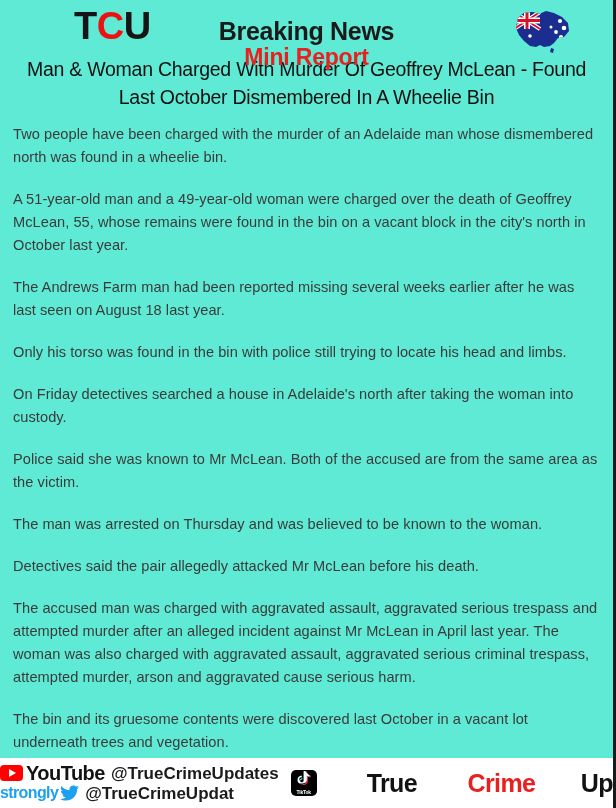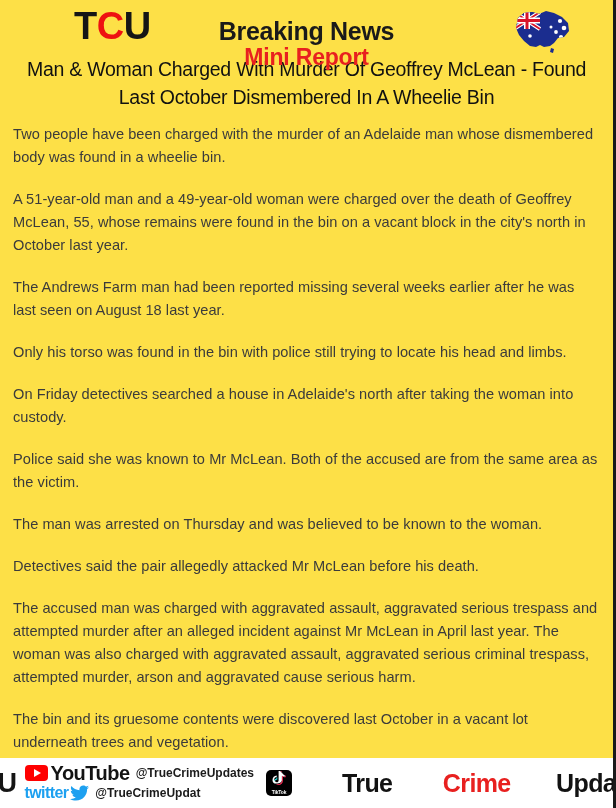--- a/index.html
+++ b/index.html
@@ -7,21 +7,21 @@
     width: 616px;
     height: 808px;
     background: #ffffff;
     font-family: "Liberation Sans", sans-serif;
     overflow: hidden;
   }
   #page {
     position: relative;
     width: 616px;
     height: 808px;
-    background: #fde047;
+    background: #5eead4;
     border-right: 3px solid #1a1a1a;
     overflow: hidden;
   }
 
   
   .header {
     position: relative;
     height: 56px;
     width: 100%;
   }
@@ -154,21 +154,21 @@
   .tw-badge { display: flex; align-items: center; gap: 2px; }
   .tw-word {
     font-size: 16px;
     font-weight: bold;
     color: #1da0f0;
     letter-spacing: -0.6px;
     line-height: 1;
   }
   .tw-bird svg { display: block; width: 19px; height: 16px; }
   .handle {
-    font-size: 12px;
+    font-size: 17px;
     font-weight: bold;
     color: #1b1b1b;
     line-height: 1;
     white-space: nowrap;
   }
 
   .tiktok-mark {
     width: 26px; height: 26px;
     background: #000000;
     border-radius: 5px;
@@ -239,21 +239,21 @@
           <circle cx="45" cy="22" r="1.5" fill="#ffffff"></circle>
           <circle cx="24" cy="31" r="1.8" fill="#ffffff"></circle>
         </g>
       </svg>
     </div>
   </div>
 
   <div class="headline">Man &amp; Woman Charged With Murder Of Geoffrey McLean - Found Last October Dismembered In A Wheelie Bin</div>
 
   <div class="article">
-    <p class="para">Two people have been charged with the murder of an Adelaide man whose dismembered body was found in a wheelie bin.</p>
+    <p class="para">Two people have been charged with the murder of an Adelaide man whose dismembered north was found in a wheelie bin.</p>
     <p class="para">A 51-year-old man and a 49-year-old woman were charged over the death of Geoffrey McLean, 55, whose remains were found in the bin on a vacant block in the city's north in October last year.</p>
     <p class="para">The Andrews Farm man had been reported missing several weeks earlier after he was last seen on August 18 last year.</p>
     <p class="para">Only his torso was found in the bin with police still trying to locate his head and limbs.</p>
     <p class="para">On Friday detectives searched a house in Adelaide's north after taking the woman into custody.</p>
     <p class="para">Police said she was known to Mr McLean. Both of the accused are from the same area as the victim.</p>
     <p class="para">The man was arrested on Thursday and was believed to be known to the woman.</p>
     <p class="para">Detectives said the pair allegedly attacked Mr McLean before his death.</p>
     <p class="para">The accused man was charged with aggravated assault, aggravated serious trespass and attempted murder after an alleged incident against Mr McLean in April last year. The woman was also charged with aggravated assault, aggravated serious criminal trespass, attempted murder, arson and aggravated cause serious harm.</p>
     <p class="para">The bin and its gruesome contents were discovered last October in a vacant lot underneath trees and vegetation.</p>
     <p class="para">Investigations into the alleged murder are ongoing with a focus on finding the rest of Mr McLean's remains. Detectives strongly suspect other people were involved in the dismemberment, removal and storage of the body.</p>
@@ -270,21 +270,21 @@
       <div class="social-row">
         <div class="yt-badge">
           <span class="yt-mark"></span>
           <span class="yt-word">YouTube</span>
         </div>
         <span class="handle">@TrueCrimeUpdates</span>
       </div>
 
       <div class="social-row">
         <div class="tw-badge">
-          <span class="tw-word">twitter</span>
+          <span class="tw-word">strongly</span>
           <span class="tw-bird">
             <svg viewBox="0 0 19 16" xmlns="http://www.w3.org/2000/svg">
               <path fill="#1da0f0" d="M19,2.2c-0.7,0.3-1.4,0.5-2.2,0.6c0.8-0.5,1.4-1.2,1.7-2.1c-0.7,0.4-1.6,0.8-2.4,0.9C15.4,0.9,14.4,0.4,13.3,0.4 c-2.1,0-3.9,1.7-3.9,3.9c0,0.3,0,0.6,0.1,0.9C6.3,5,3.4,3.4,1.4,1C1.1,1.6,0.9,2.2,0.9,3c0,1.3,0.7,2.5,1.7,3.2 C2,6.2,1.4,6,0.8,5.7c0,0,0,0,0,0.1c0,1.9,1.3,3.4,3.1,3.8c-0.3,0.1-0.7,0.1-1,0.1c-0.3,0-0.5,0-0.7-0.1c0.5,1.5,1.9,2.7,3.6,2.7 c-1.3,1-3,1.7-4.8,1.7c-0.3,0-0.6,0-0.9-0.1C1.7,15,3.8,15.6,6,15.6c7.2,0,11.1-6,11.1-11.1c0-0.2,0-0.3,0-0.5 C17.9,3.6,18.5,3,19,2.2z"></path>
             </svg>
           </span>
         </div>
         <span class="handle">@TrueCrimeUpdat</span>
       </div>
 
     </div>

